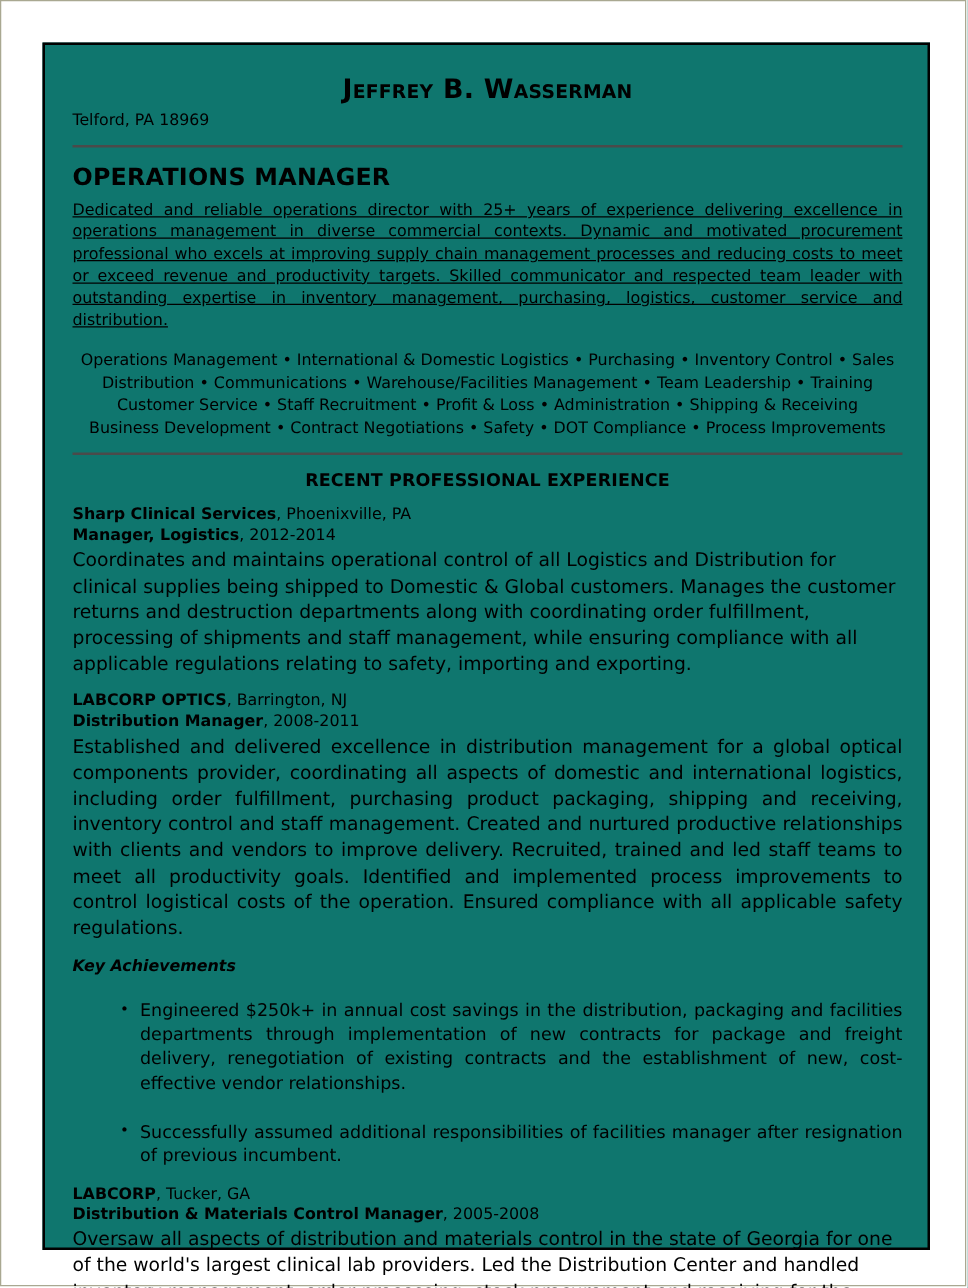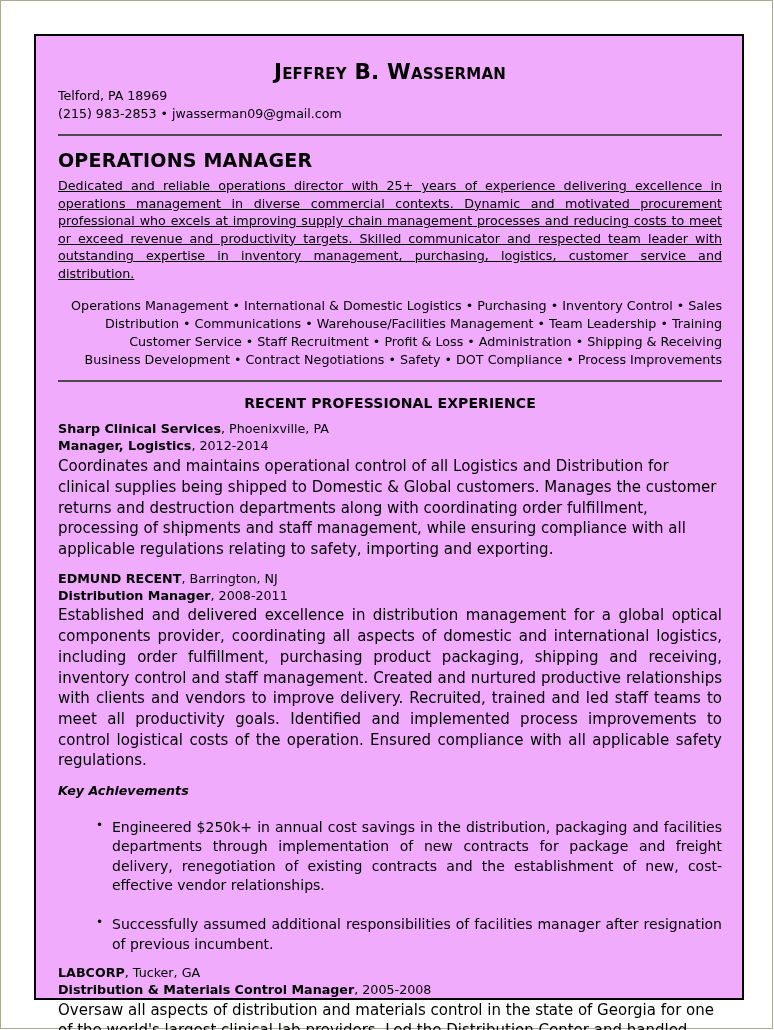--- a/index.html
+++ b/index.html
@@ -28,21 +28,21 @@
 
   
   .page {
     position: absolute;
     left: 33px;
     top: 33px;
     width: 710px;
     height: 966px;
     border: 2px solid #000000;
     box-sizing: border-box;
-    background: #f0abfc;
+    background: #0f766e;
   }
 
   .page-inner {
     position: absolute;
     left: 22px;
     top: 12px;
     width: 664px;
   }
 
   
@@ -82,21 +82,21 @@
     text-align: justify;
     margin: 0;
     text-decoration: underline;
   }
 
   
   .keywords {
     margin: 15px 0 0 0;
     font-size: 12.7px;
     line-height: 1.42;
-    text-align: right;
+    text-align: center;
   }
   .keywords div { white-space: nowrap; }
 
   
   .section-title {
     text-align: center;
     font-weight: bold;
     font-size: 14px;
     letter-spacing: 0.1px;
     margin: 13px 0 10px 0;
@@ -147,21 +147,20 @@
 </style>
 </head>
 <body>
 
 <div class="image-frame">
   <div class="page">
     <div class="page-inner">
 
       <div class="name">Jeffrey B. Wasserman</div>
       <div class="contact-line">Telford, PA 18969</div>
-      <div class="contact-line">(215) 983-2853 • jwasserman09@gmail.com</div>
 
       <hr class="rule">
 
       <div class="job-title-head">OPERATIONS MANAGER</div>
       <p class="summary">Dedicated and reliable operations director with 25+ years of experience delivering excellence in operations management in diverse commercial contexts. Dynamic and motivated procurement professional who excels at improving supply chain management processes and reducing costs to meet or exceed revenue and productivity targets. Skilled communicator and respected team leader with outstanding expertise in inventory management, purchasing, logistics, customer service and distribution.</p>
 
       <div class="keywords">
         <div>Operations Management • International &amp; Domestic Logistics • Purchasing • Inventory Control • Sales</div>
         <div>Distribution • Communications • Warehouse/Facilities Management • Team Leadership • Training</div>
         <div>Customer Service • Staff Recruitment • Profit &amp; Loss • Administration • Shipping &amp; Receiving</div>
@@ -172,21 +171,21 @@
 
       <div class="section-title">RECENT PROFESSIONAL EXPERIENCE</div>
 
       <div class="job">
         <div class="job-company"><strong>Sharp Clinical Services</strong><span>, Phoenixville, PA</span></div>
         <div class="job-role"><strong>Manager, Logistics</strong><span>, 2012-2014</span></div>
         <p class="job-desc ragged">Coordinates and maintains operational control of all Logistics and Distribution for clinical supplies being shipped to Domestic &amp; Global customers. Manages the customer returns and destruction departments along with coordinating order fulfillment, processing of shipments and staff management, while ensuring compliance with all applicable regulations relating to safety, importing and exporting.</p>
       </div>
 
       <div class="job">
-        <div class="job-company"><strong>EDMUND RECENT</strong><span>, Barrington, NJ</span></div>
+        <div class="job-company"><strong>LABCORP OPTICS</strong><span>, Barrington, NJ</span></div>
         <div class="job-role"><strong>Distribution Manager</strong><span>, 2008-2011</span></div>
         <p class="job-desc">Established and delivered excellence in distribution management for a global optical components provider, coordinating all aspects of domestic and international logistics, including order fulfillment, purchasing product packaging, shipping and receiving, inventory control and staff management. Created and nurtured productive relationships with clients and vendors to improve delivery. Recruited, trained and led staff teams to meet all productivity goals. Identified and implemented process improvements to control logistical costs of the operation. Ensured compliance with all applicable safety regulations.</p>
 
         <div class="ach-title">Key Achievements</div>
         <ul class="ach-list">
           <li>Engineered $250k+ in annual cost savings in the distribution, packaging and facilities departments through implementation of new contracts for package and freight delivery, renegotiation of existing contracts and the establishment of new, cost-effective vendor relationships.</li>
           <li>Successfully assumed additional responsibilities of facilities manager after resignation of previous incumbent.</li>
         </ul>
       </div>
 

